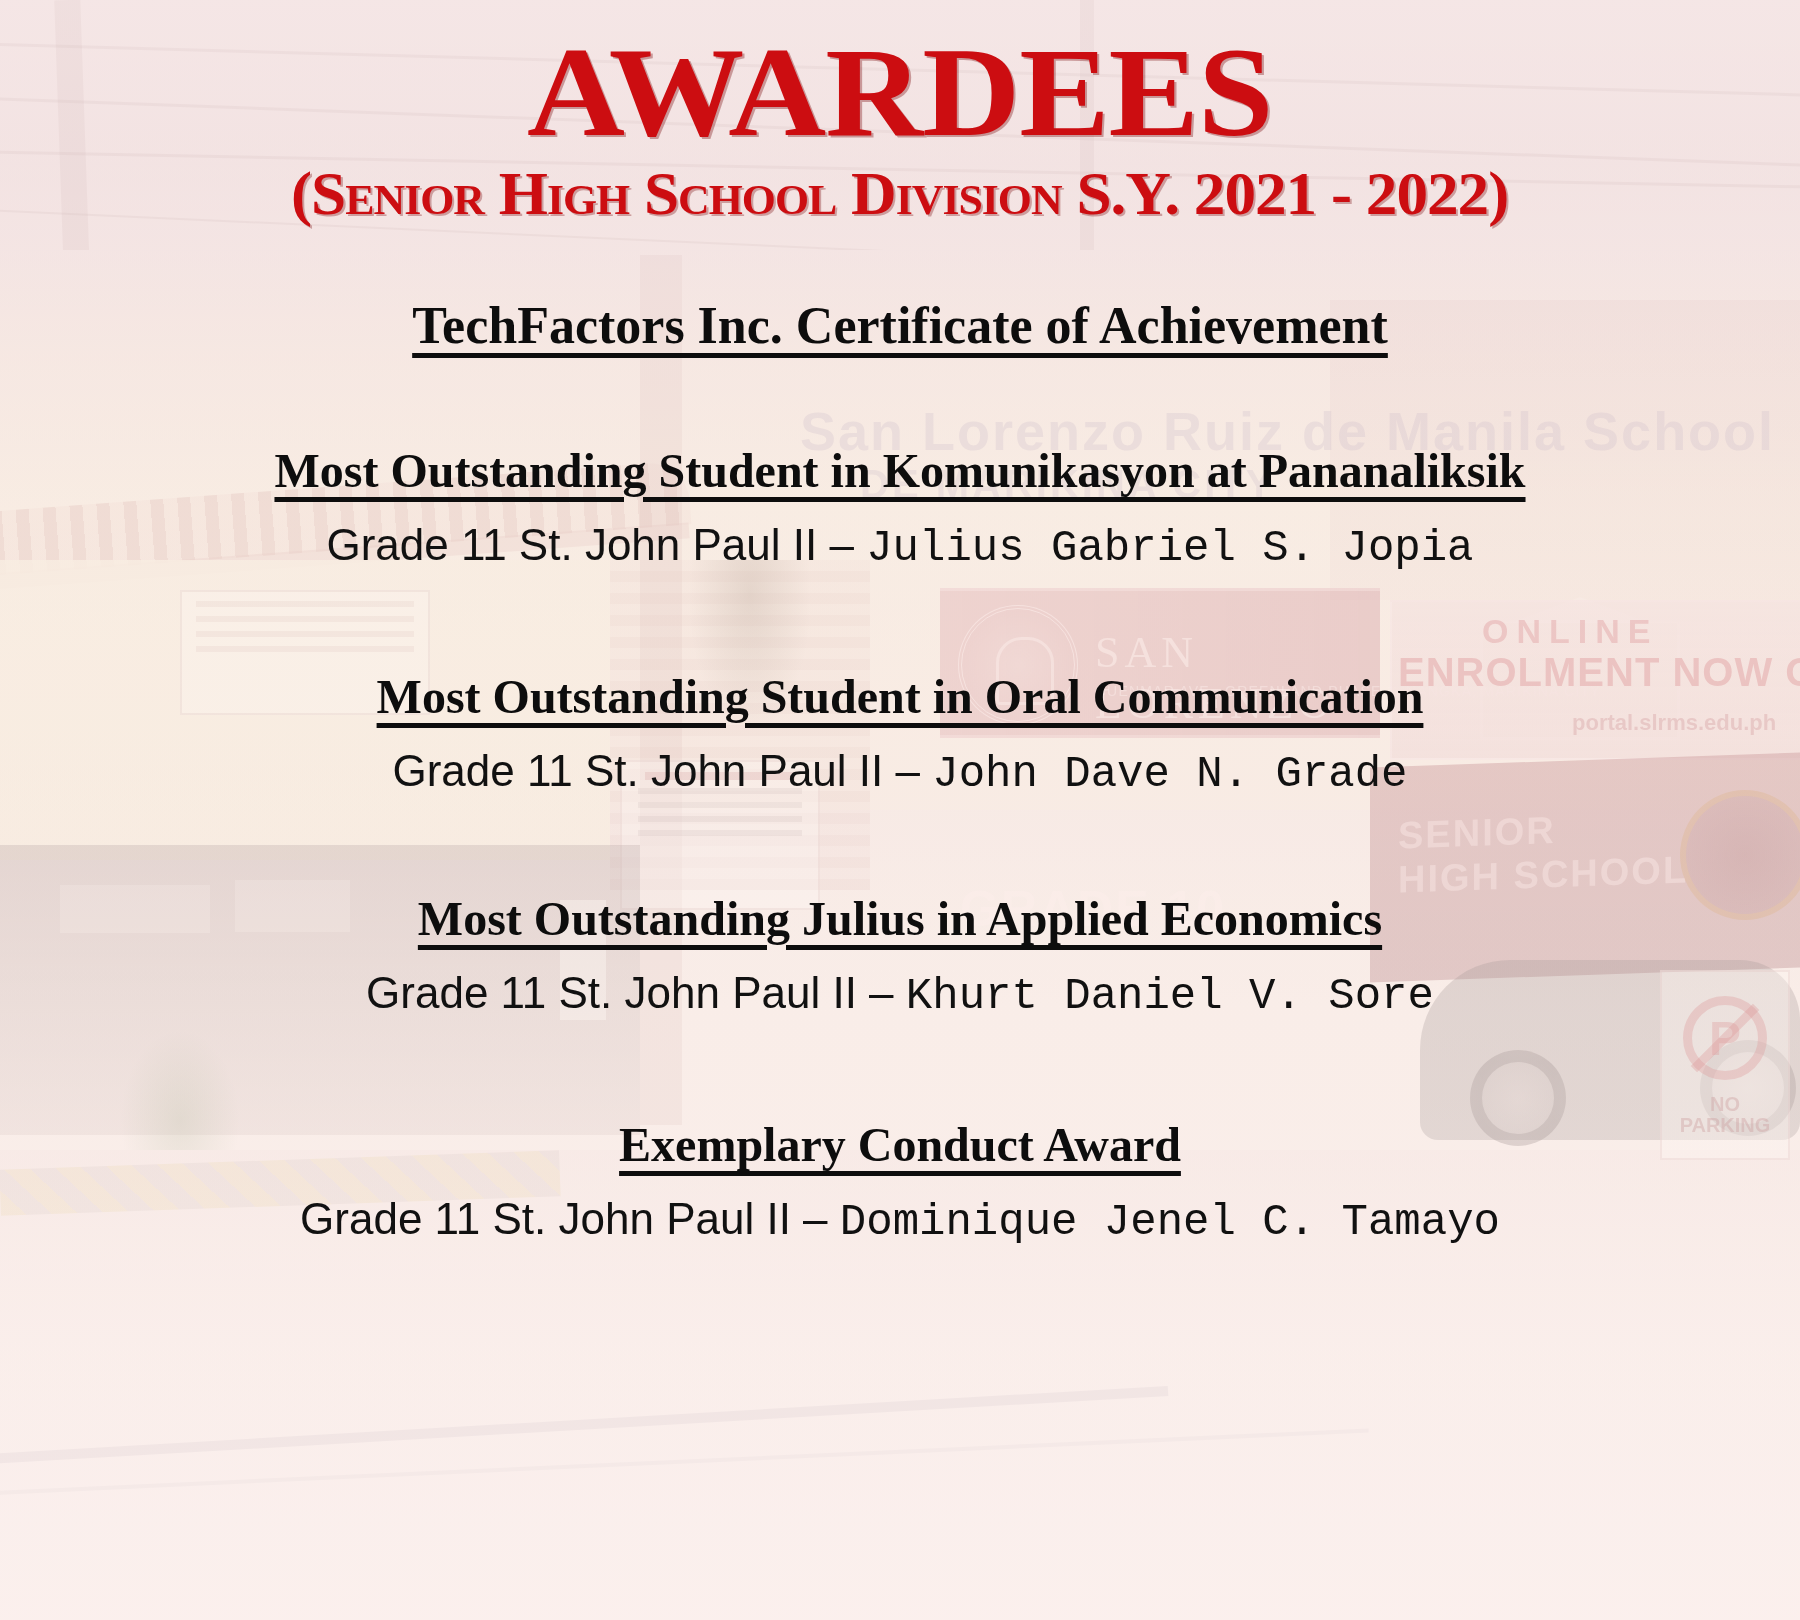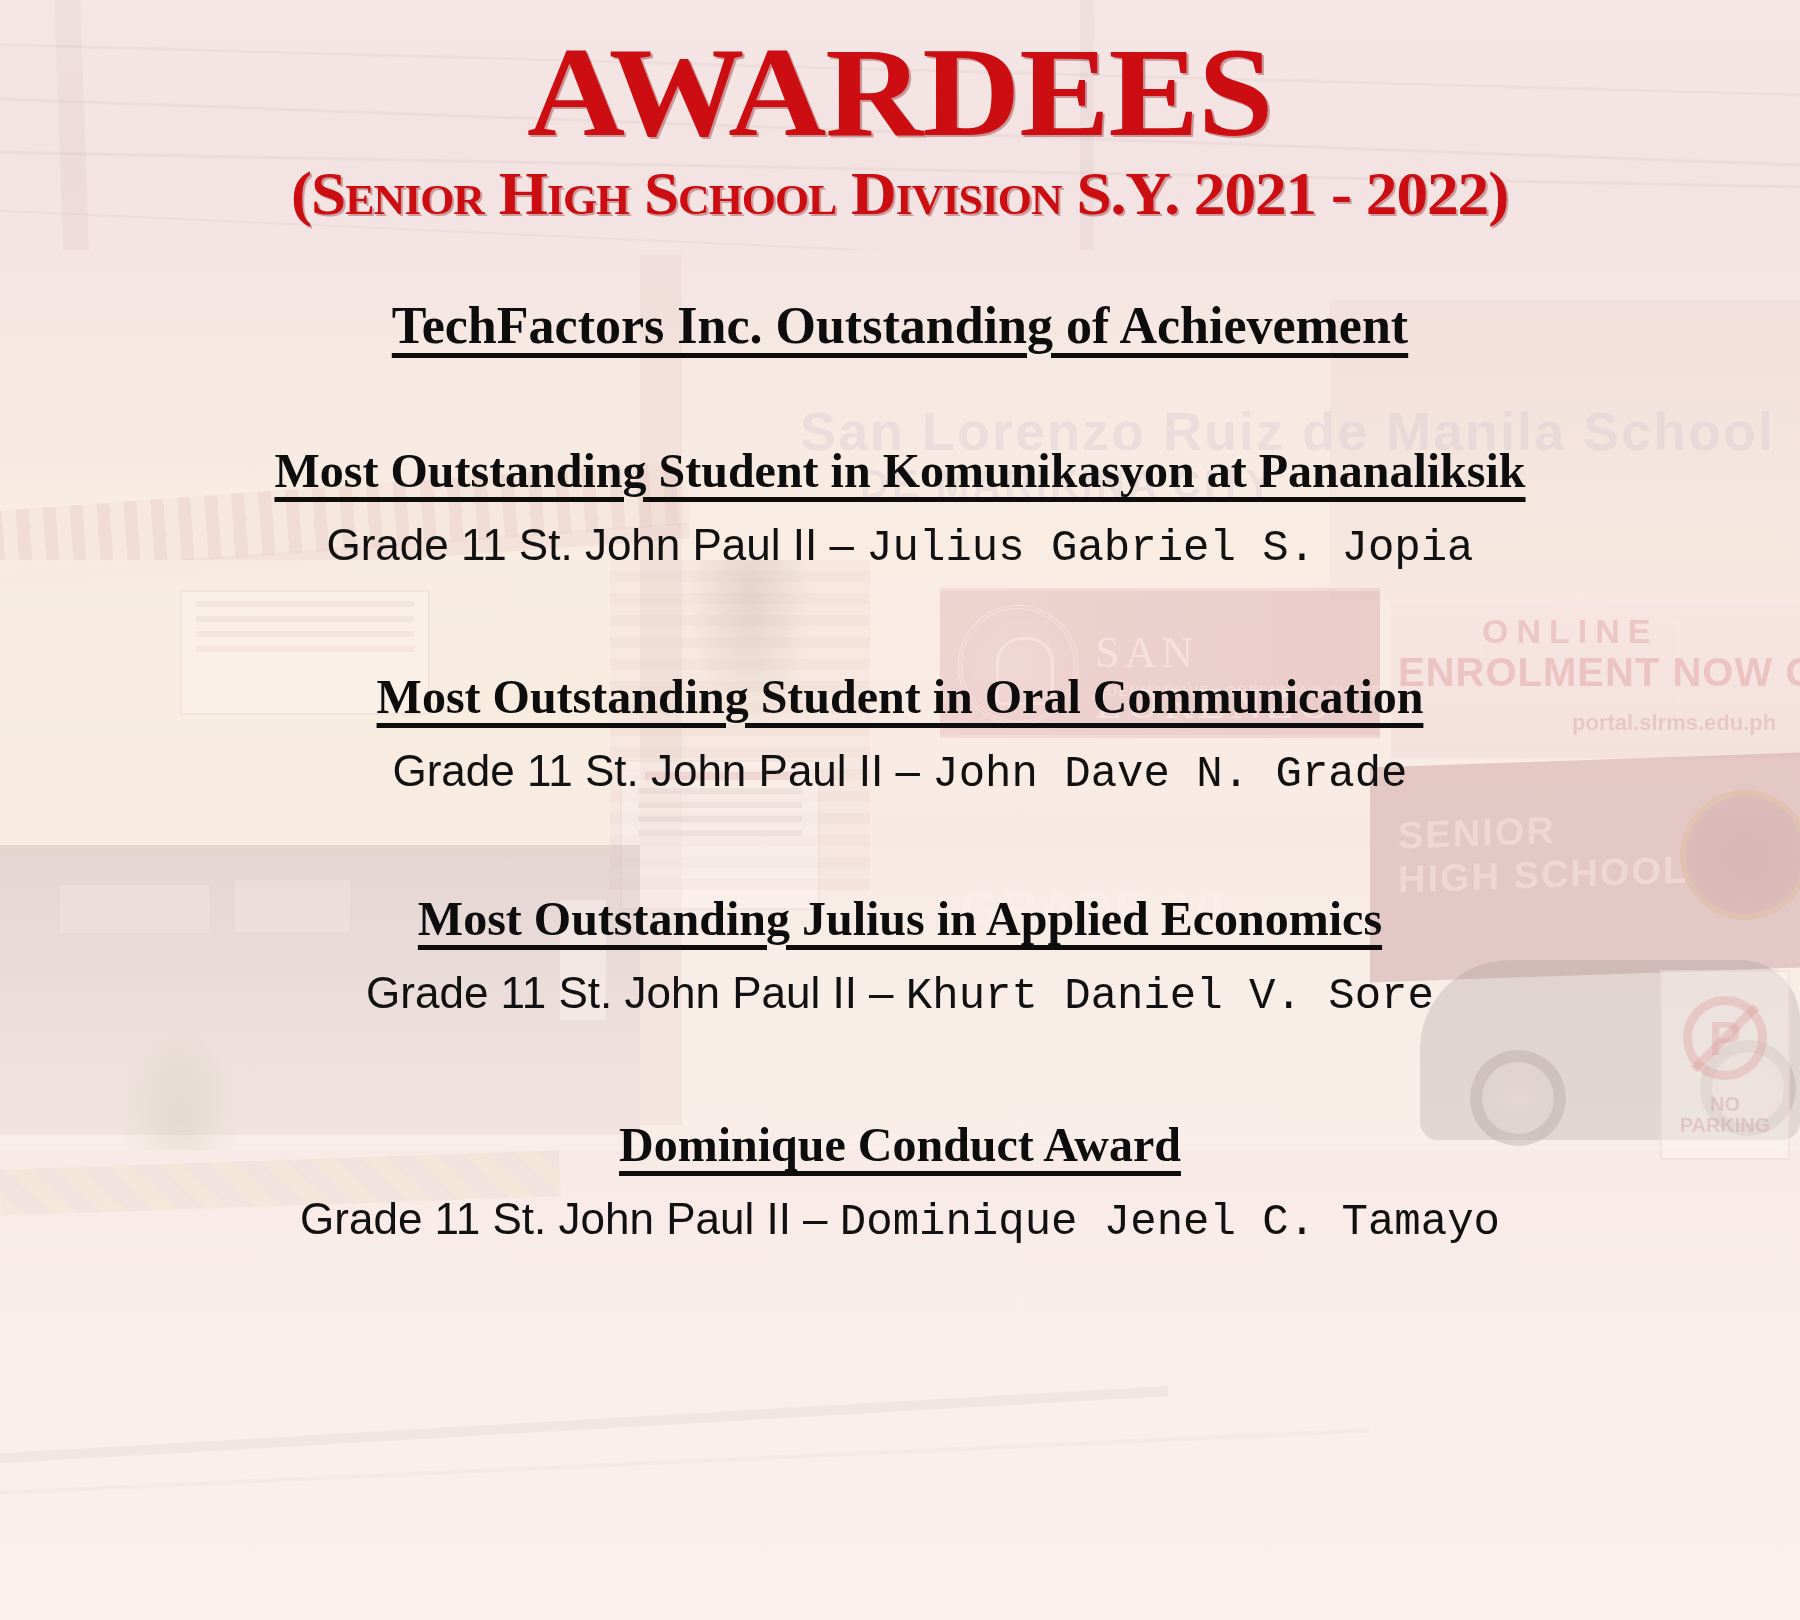--- a/index.html
+++ b/index.html
@@ -413,21 +413,21 @@
 </div>
 
 <div id="bg-veil"></div>
 
 <div id="content">
 
   <div class="title">AWARDEES</div>
 
   <div class="subtitle">(Senior High School Division S.Y. 2021 - 2022)</div>
 
-  <div class="section-head head-main">TechFactors Inc. Outstanding of Achievement</div>
+  <div class="section-head head-main">TechFactors Inc. Certificate of Achievement</div>
 
   <div class="gap-a"></div>
 
   <div class="block">
     <div class="section-head head-award">Most Outstanding Student in Komunikasyon at Pananaliksik</div>
     <div class="row-gap"></div>
     <div class="awardee">
       <span class="grade">Grade 11 St. John Paul II</span>
       <span class="dash">–</span>
       <span class="name">Julius Gabriel S. Jopia</span>
@@ -454,21 +454,21 @@
     <div class="awardee">
       <span class="grade">Grade 11 St. John Paul II</span>
       <span class="dash">–</span>
       <span class="name">Khurt Daniel V. Sore</span>
     </div>
   </div>
 
   <div class="gap-d"></div>
 
   <div class="block">
-    <div class="section-head head-award">Dominique Conduct Award</div>
+    <div class="section-head head-award">Exemplary Conduct Award</div>
     <div class="row-gap"></div>
     <div class="awardee">
       <span class="grade">Grade 11 St. John Paul II</span>
       <span class="dash">–</span>
       <span class="name">Dominique Jenel C. Tamayo</span>
     </div>
   </div>
 
 </div>
 

